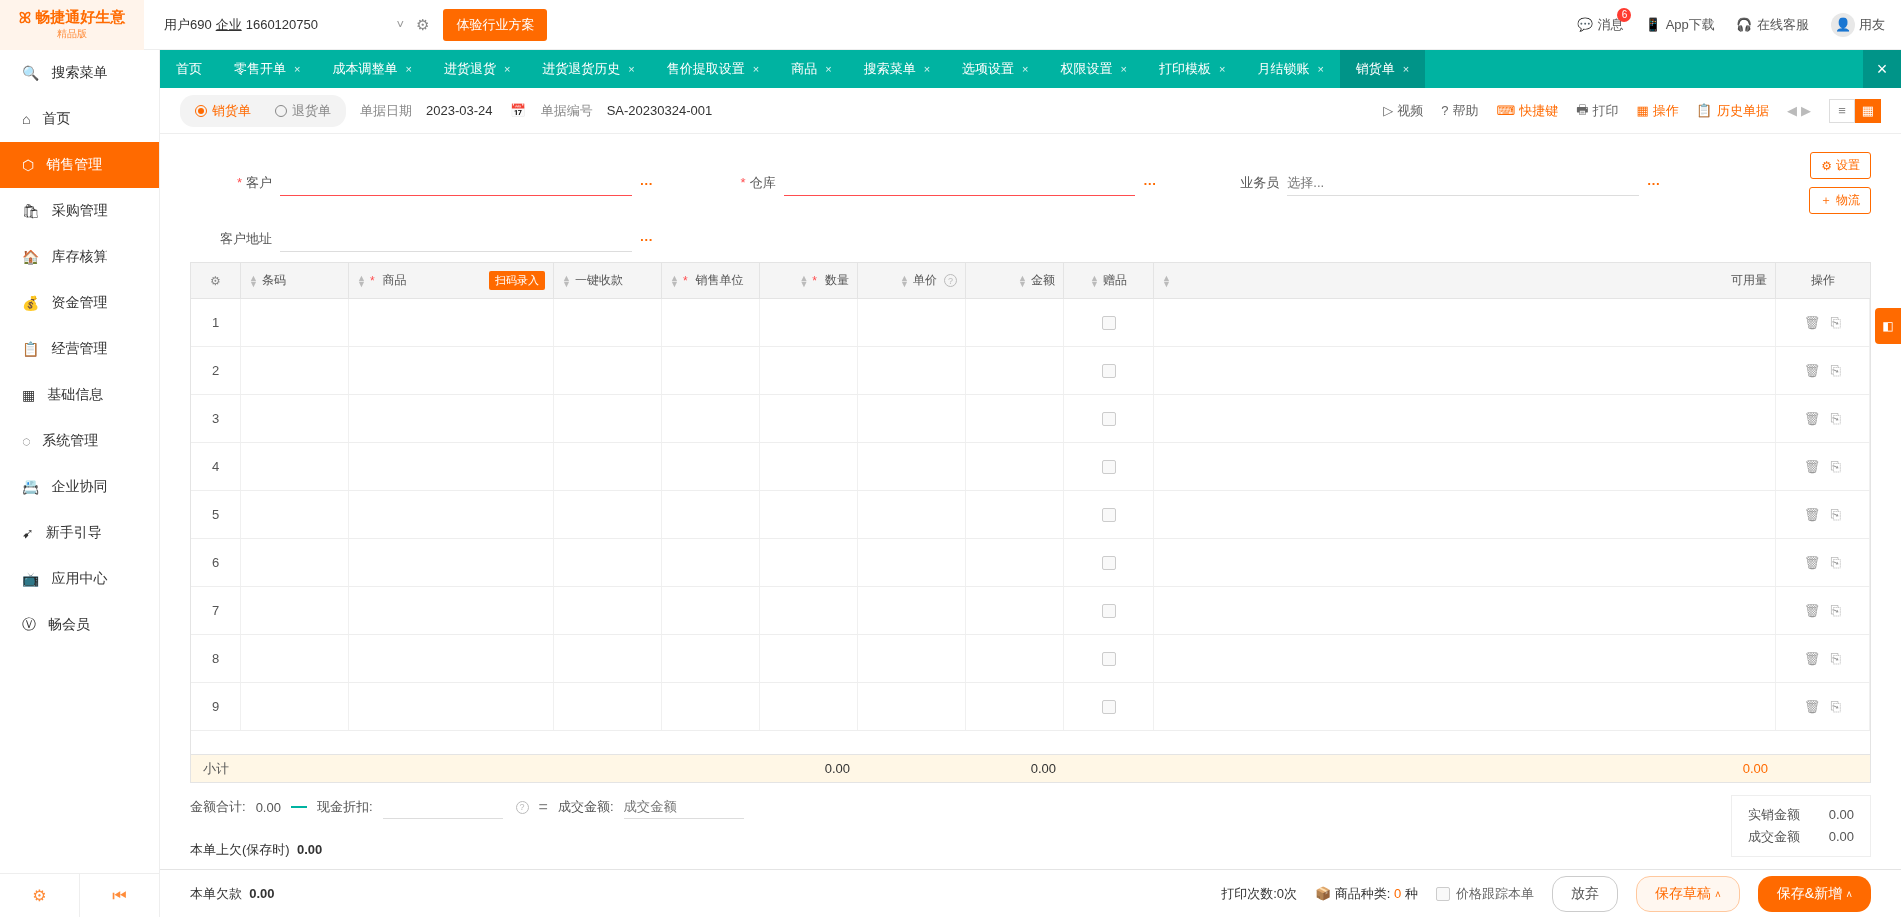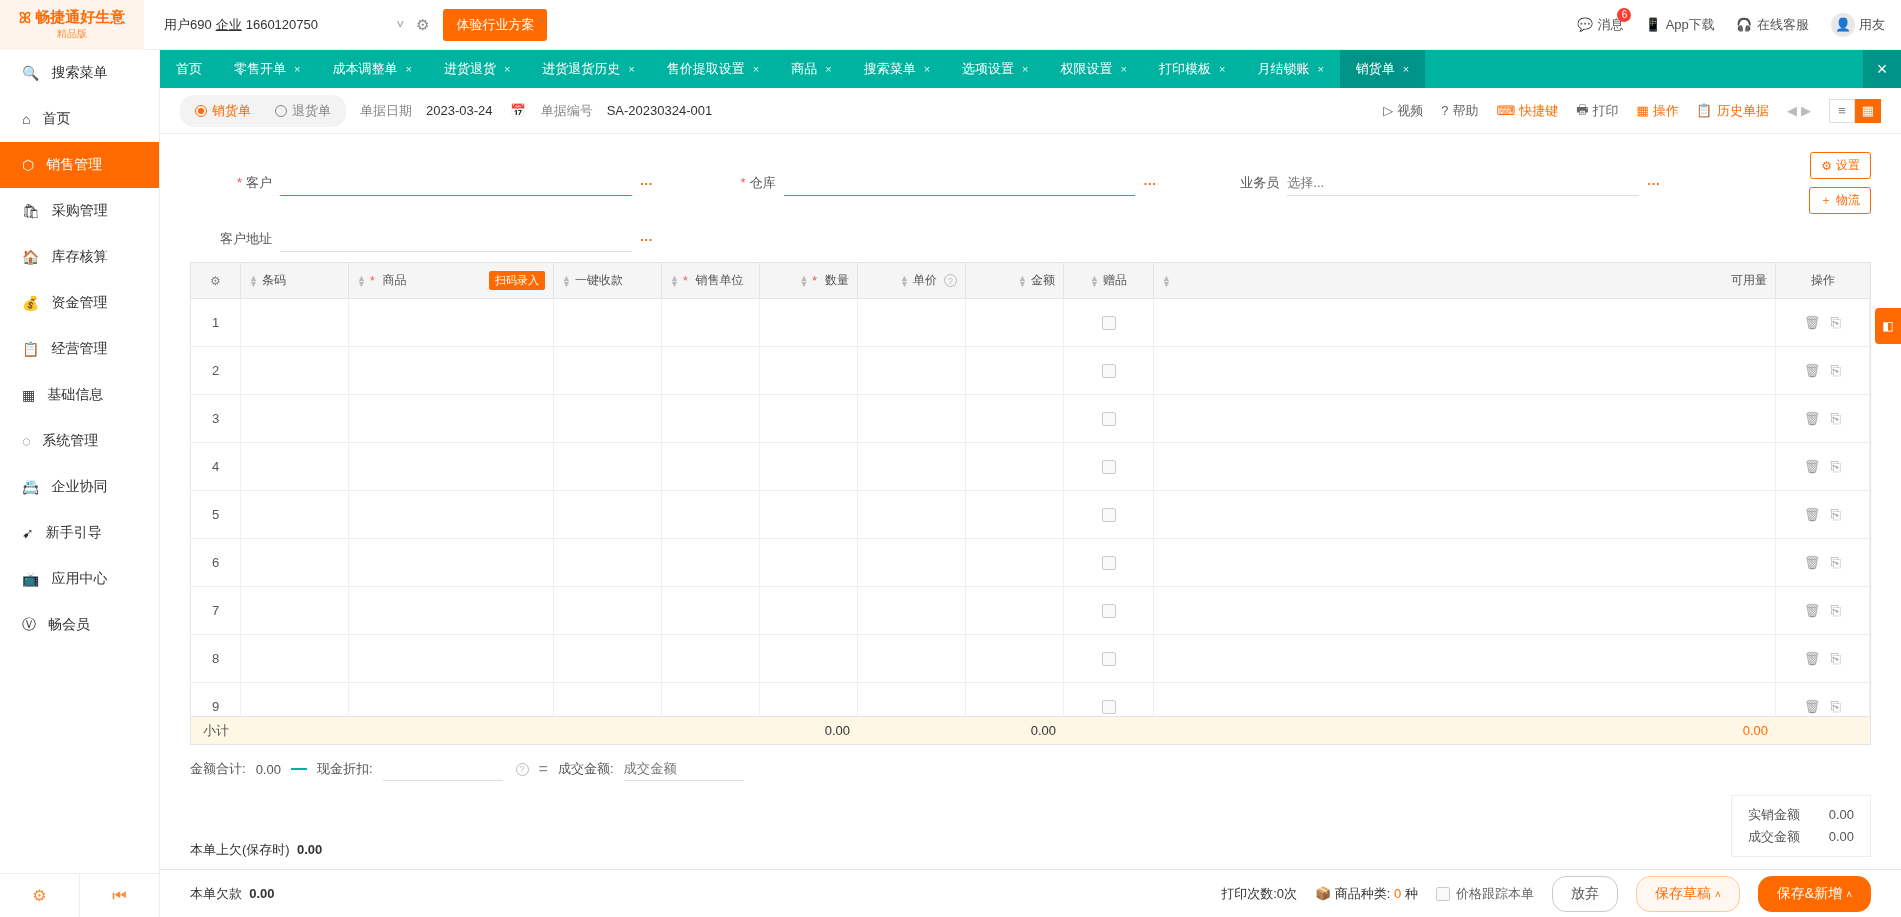--- a/index.html
+++ b/index.html
@@ -104,21 +104,21 @@
   .row-ops { display: flex; gap: 10px; color: #999; }
   .cb { width: 14px; height: 14px; border: 1px solid #ccc; border-radius: 2px; background: #f9f9f9; }
   
   .gfoot { display: flex; height: 28px; background: #fff7e6; border-top: 1px solid #e4e4e4; font-size: 13px; flex-shrink: 0; }
   .gfoot .gcell { border-right: none; }
   .foot-label { color: #555; }
   .foot-num { color: #333; font-weight: 500; }
   .foot-num.orange { color: #ff6a00; }
   
   
-  .summary { padding: 12px 30px; display: flex; align-items: flex-start; font-size: 13px; gap: 14px; color: #555; flex-direction: column; }
+  .summary { padding: 12px 30px; display: flex; align-items: flex-start; font-size: 13px; gap: 14px; color: #555; }
   .sum-left { display: flex; align-items: center; gap: 10px; flex-wrap: wrap; }
   .dash { width: 16px; height: 2px; background: #00b3a1; }
   .sum-input { border: none; border-bottom: 1px solid #ddd; width: 120px; height: 24px; outline: none; }
   .eq { font-size: 16px; color: #888; }
   .sum-right { margin-left: auto; border: 1px solid #eee; padding: 8px 16px; min-width: 140px; }
   .sum-right-row { display: flex; justify-content: space-between; gap: 20px; font-size: 13px; line-height: 22px; }
   .collect-row { padding: 0 30px 8px; }
   .collect-cb { display: flex; align-items: center; gap: 6px; color: #666; font-size: 13px; }
   
   

